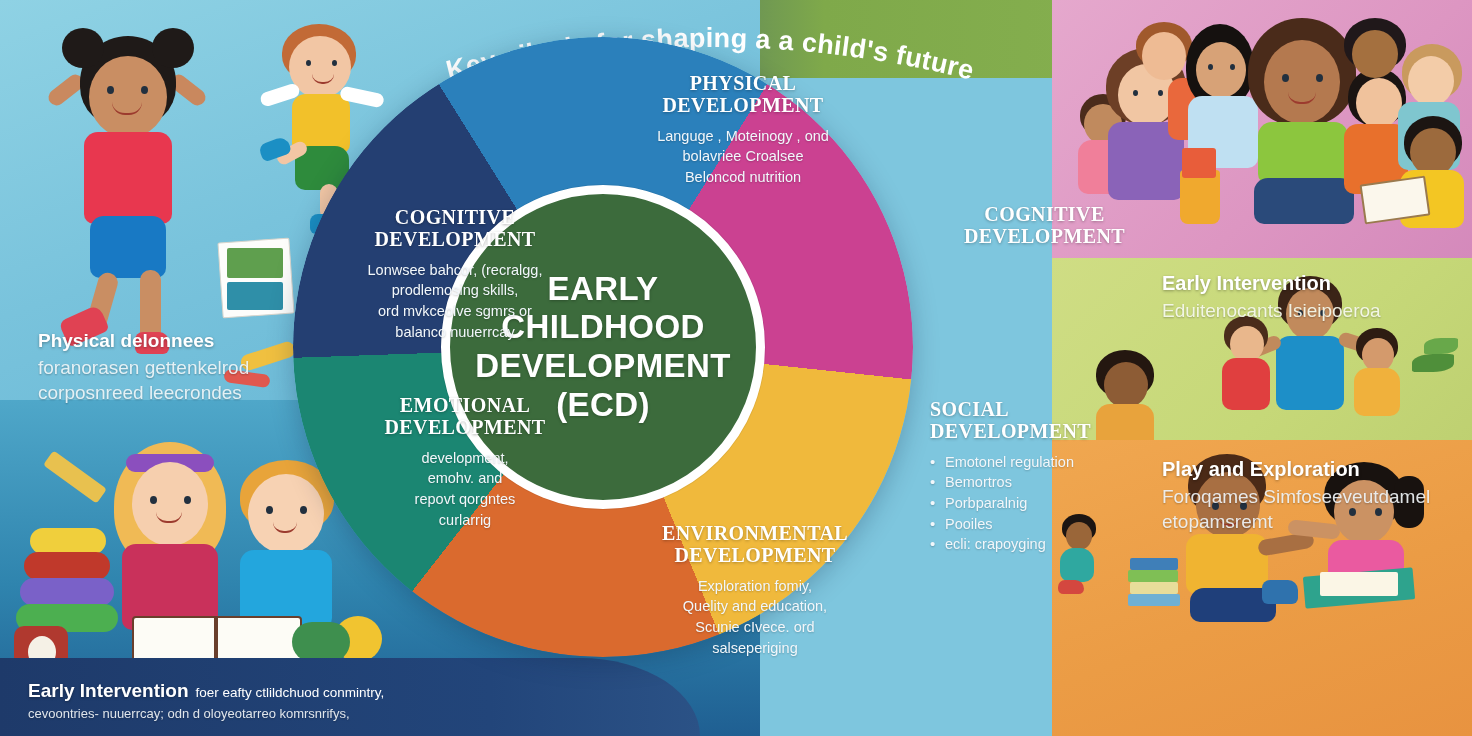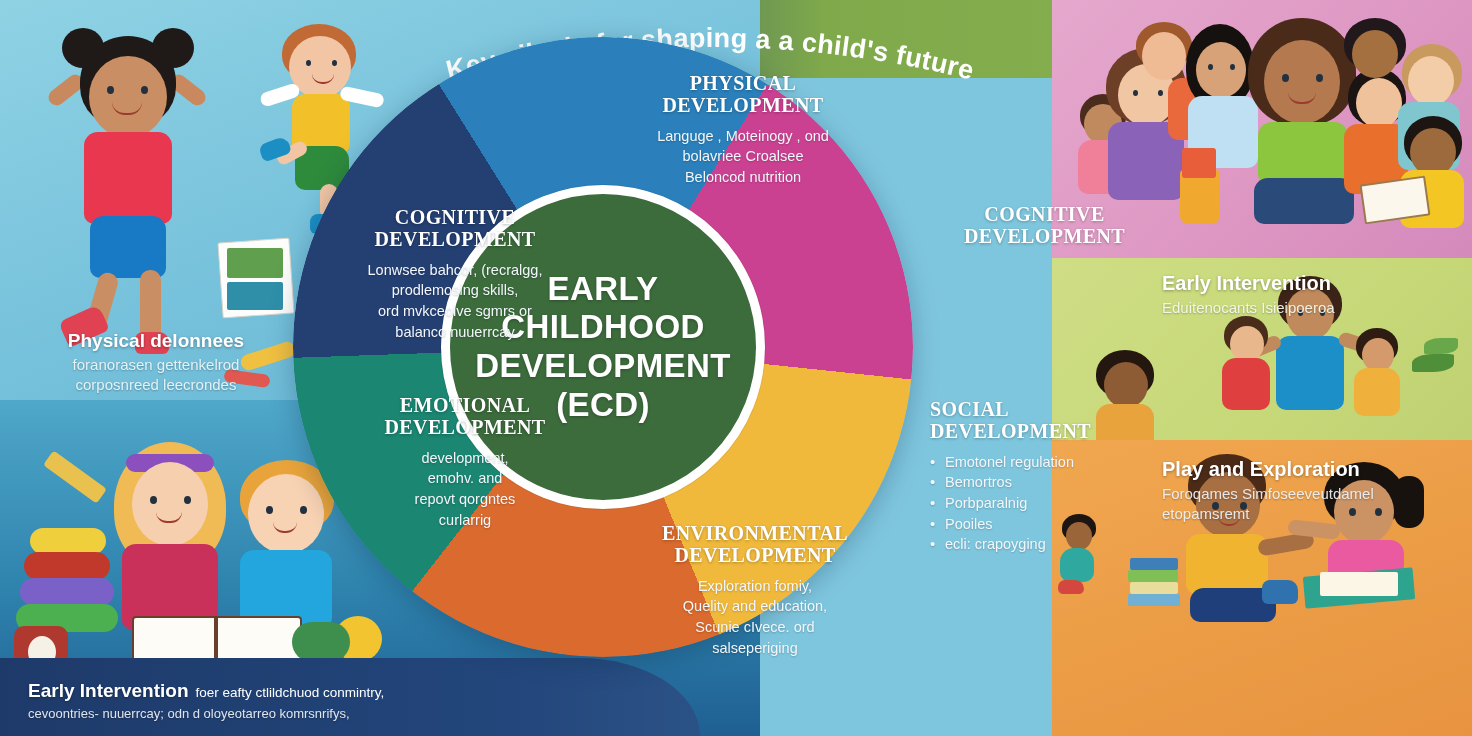--- a/index.html
+++ b/index.html
@@ -151,26 +151,26 @@
     letter-spacing: 0.3px;
   }
 
   
   .caption { position: absolute; color: #ffffff; }
   .caption-title {
     font-size: 20px; font-weight: bold; line-height: 1.15;
     text-shadow: 0 1px 3px rgba(0,0,0,0.35);
   }
   .caption-sub {
-    font-size: 15px; line-height: 1.33; margin-top: 3px;
+    font-size: 19px; line-height: 1.33; margin-top: 3px;
     color: #eef2f5; opacity: 0.93;
     text-shadow: 0 1px 2px rgba(0,0,0,0.3);
   }
 
-  #cap-physical { left: 26px; top: 330px; width: 260px; text-align: center; }
+  #cap-physical { left: 38px; top: 330px; width: 260px; }
   #cap-physical .caption-title { color: #ffffff; font-size: 19px; }
   #cap-physical .caption-sub { color: #edf5f8; }
 
   #cap-early-right { left: 1162px; top: 272px; width: 300px; }
   #cap-early-right .caption-title { color: #ffffff; }
   #cap-early-right .caption-sub { color: #f6f9ec; }
 
   #cap-play-right { left: 1162px; top: 458px; width: 300px; }
 
   #cap-early-bottom { left: 28px; bottom: 14px; width: 420px; }

